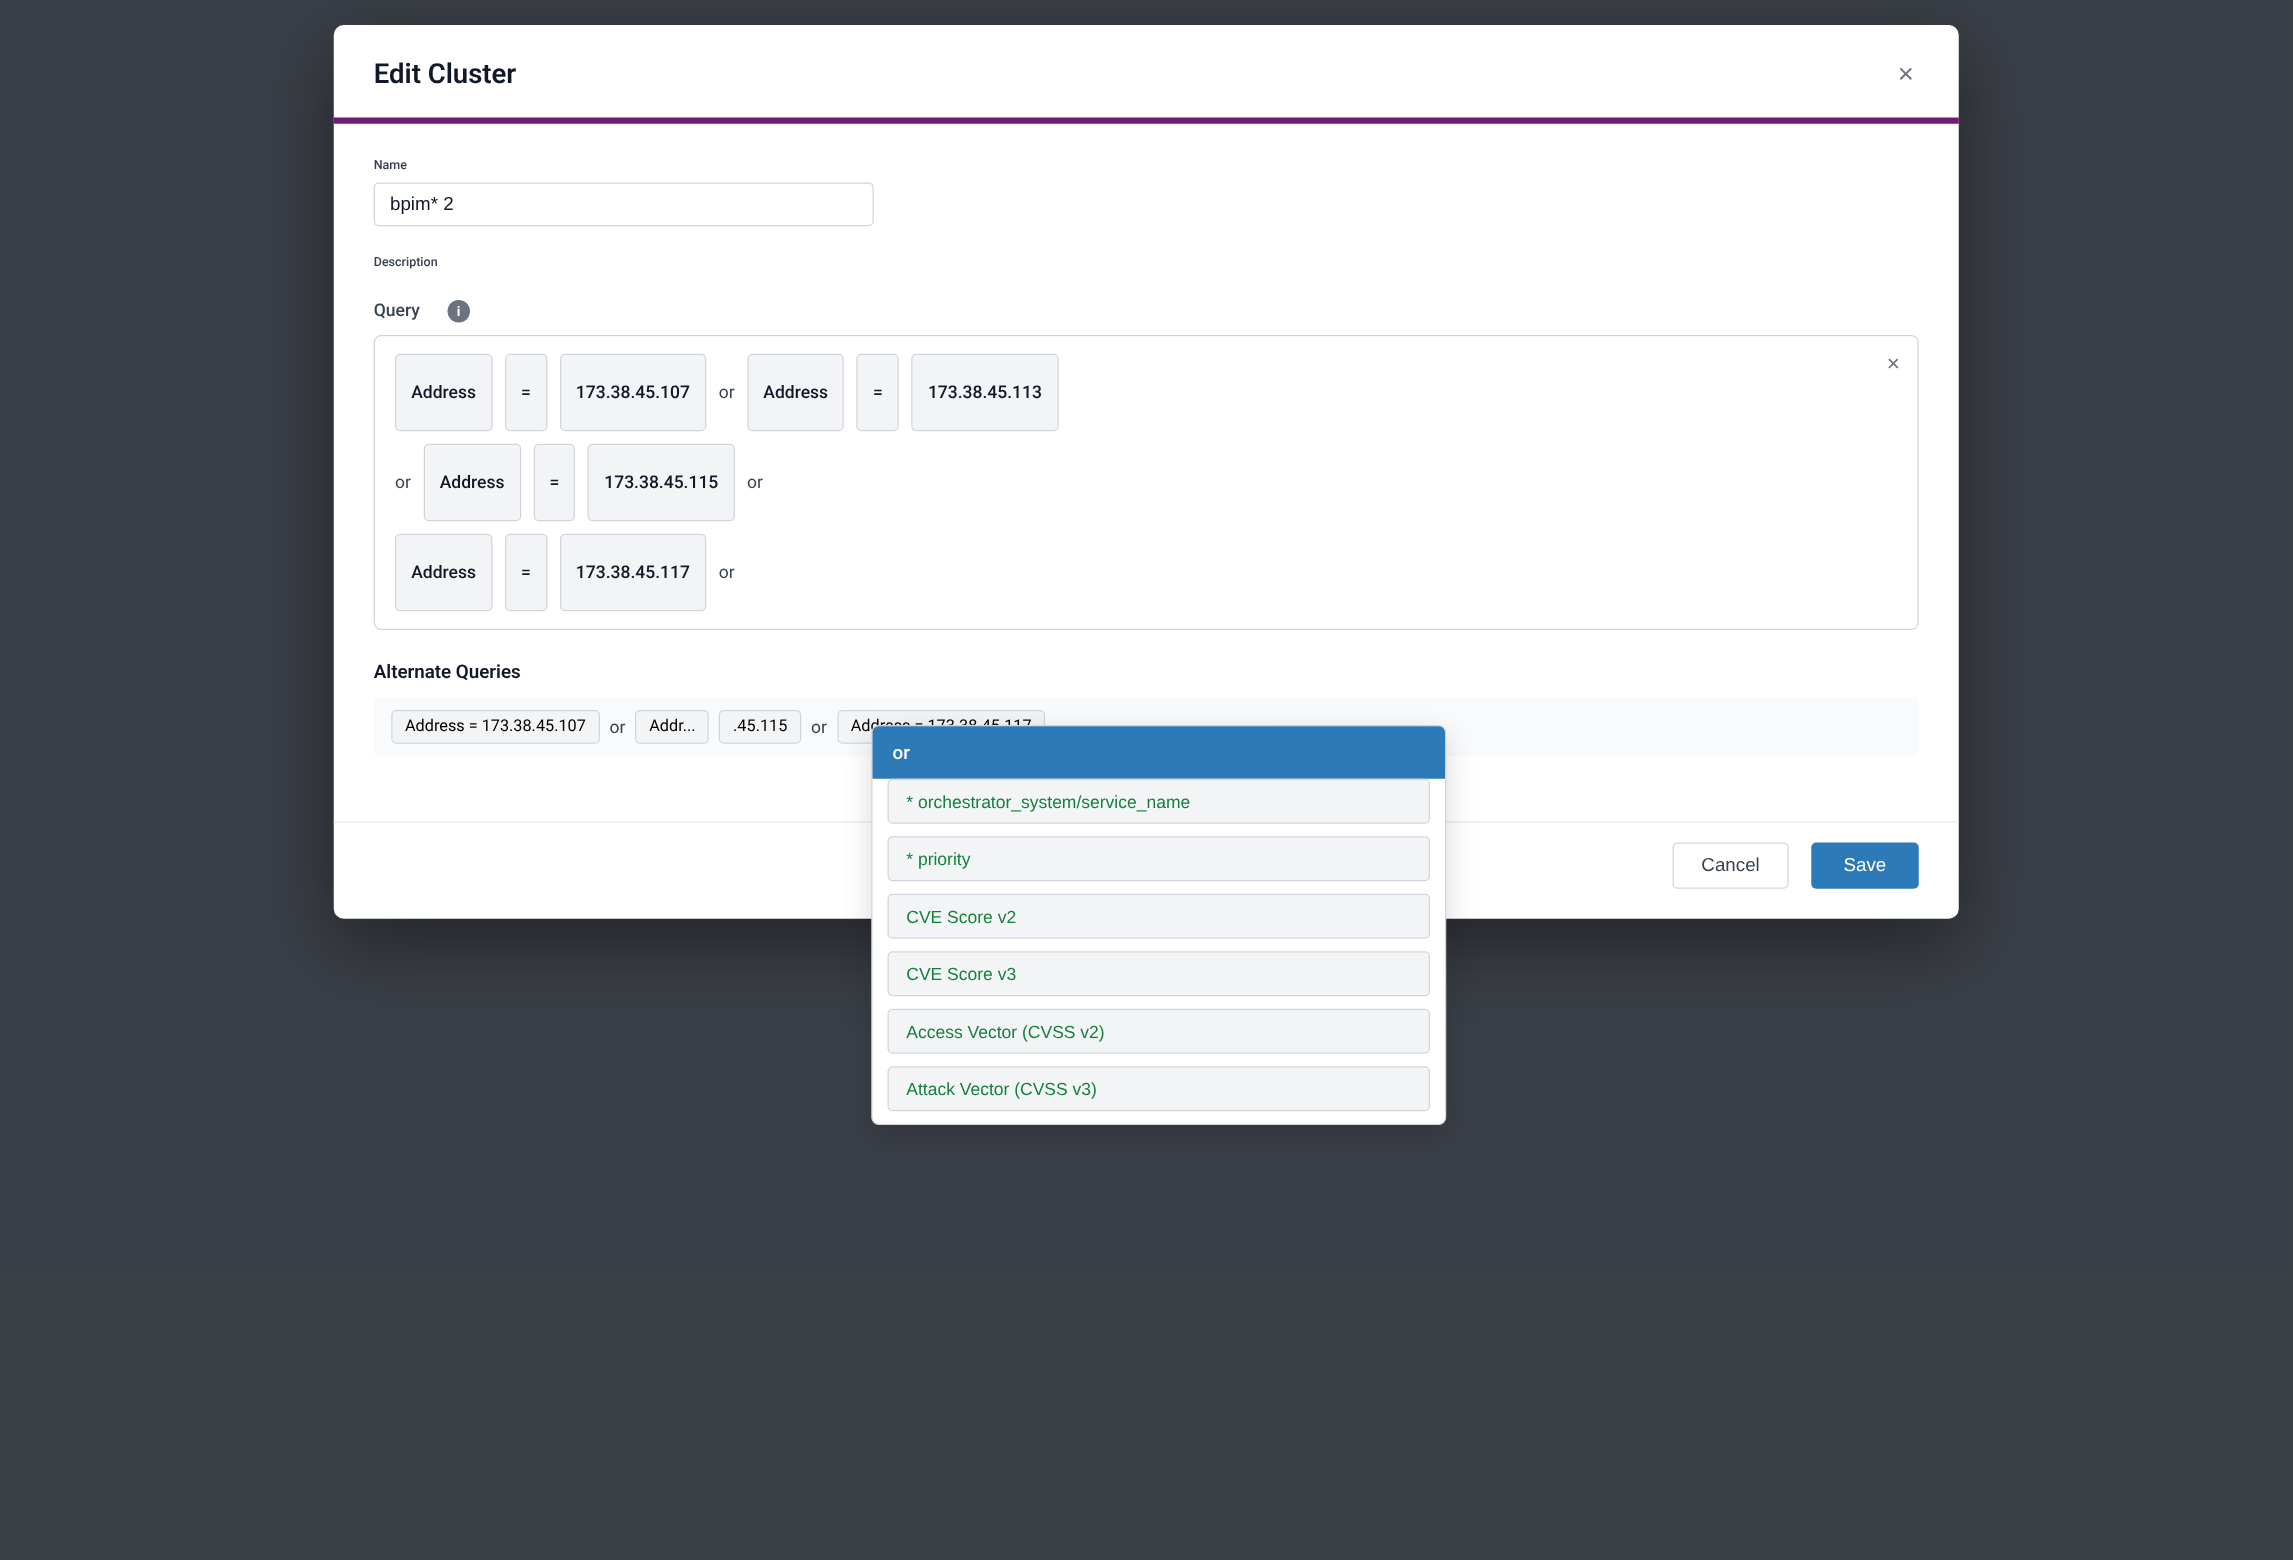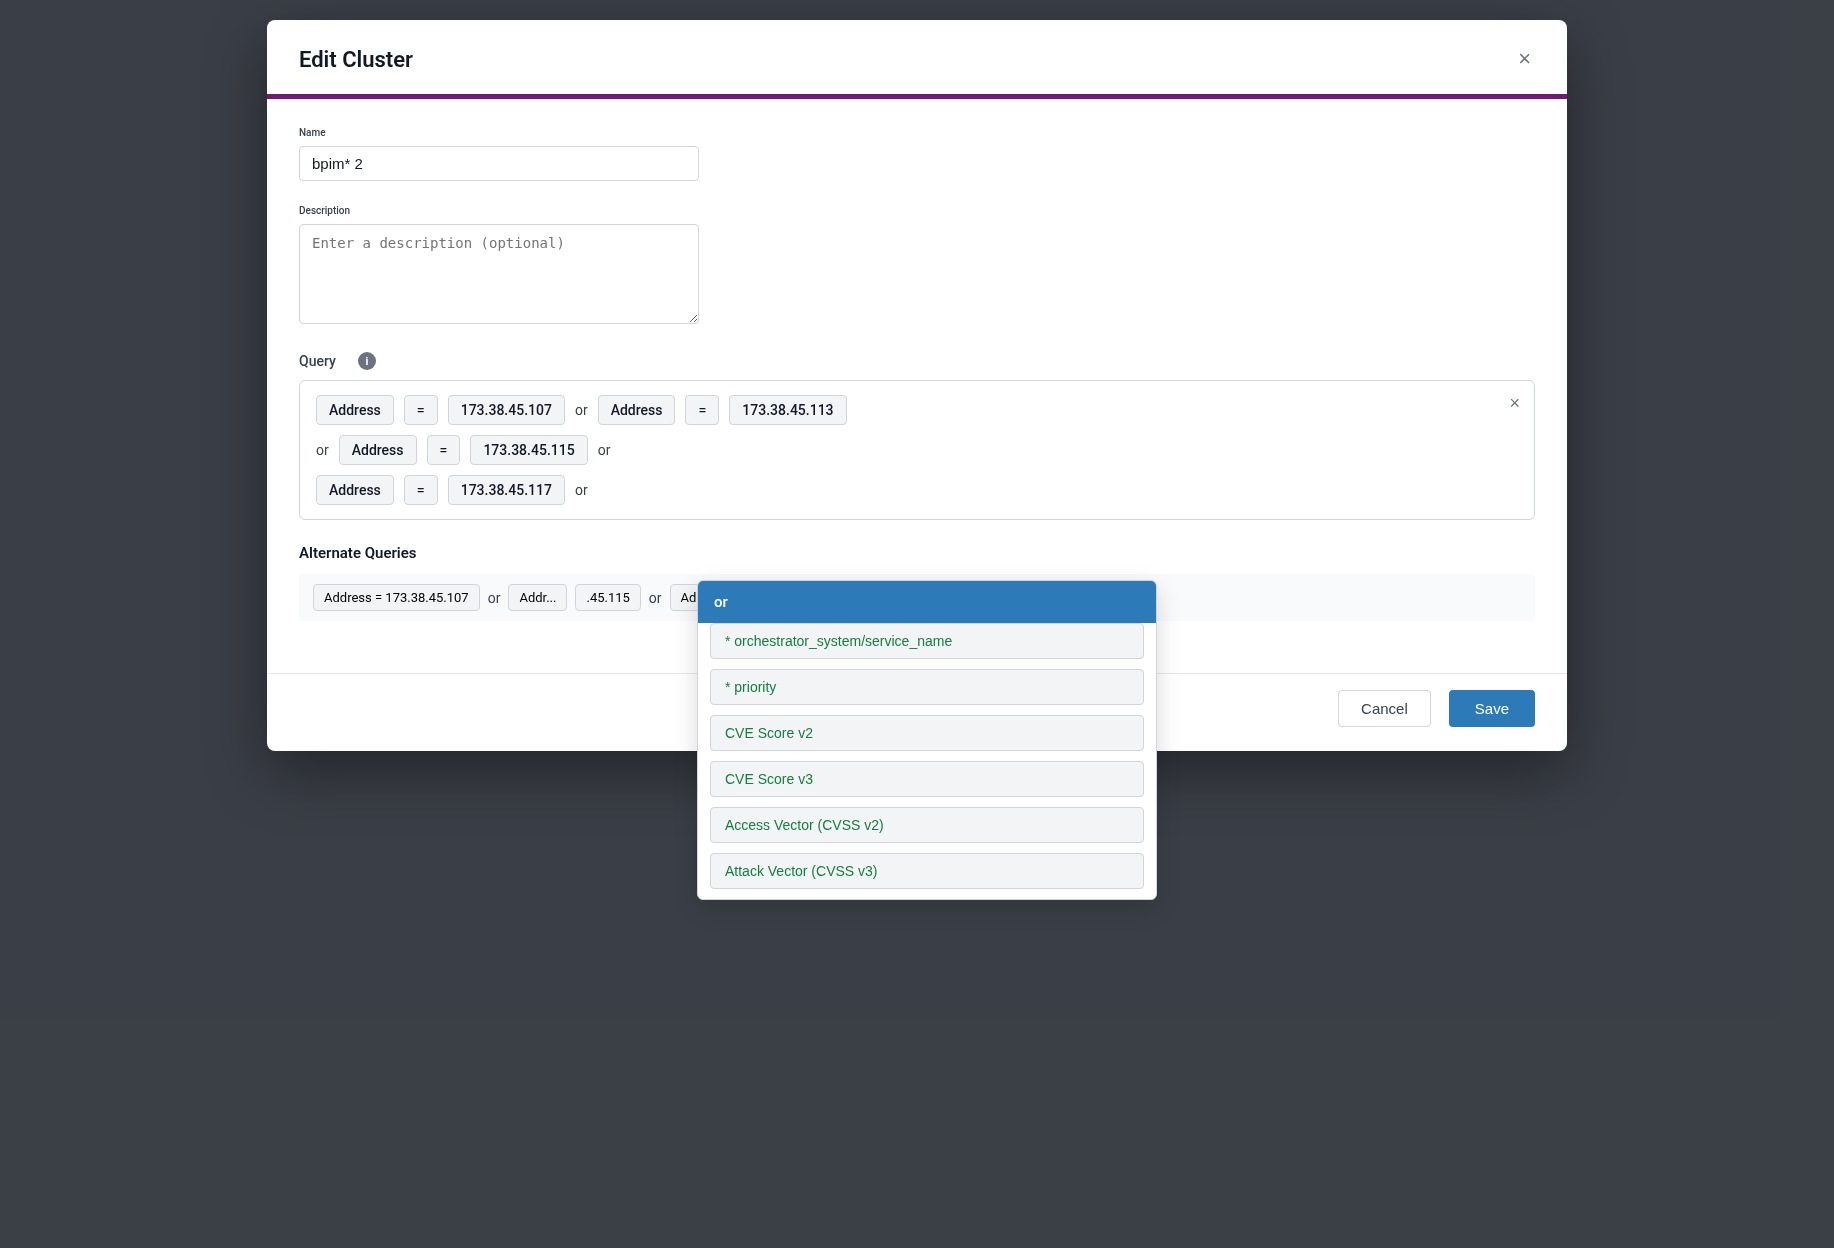--- a/index.html
+++ b/index.html
@@ -120,21 +120,21 @@
       flex-wrap: wrap;
       margin-bottom: 10px;
     }
     .query-row:last-child {
       margin-bottom: 0;
     }
     .query-pill {
       background: #f3f4f6;
       border: 1px solid #d1d5db;
       border-radius: 4px;
-      padding: 6px 12px;
+      padding: 22px 12px;
       font-size: 14px;
       color: #111827;
       font-weight: 500;
     }
     .query-op {
       font-size: 14px;
       color: #374151;
     }
     .query-close {
       position: absolute;
@@ -246,21 +246,20 @@
 
     <div class="modal-body">
 
       <div class="field-group">
         <div class="field-label">Name</div>
         <input class="text-input" type="text" value="bpim* 2" style="">
       </div>
 
       <div class="field-group">
         <div class="field-label">Description</div>
-        <textarea class="textarea-input" placeholder="Enter a description (optional)" style=""></textarea>
       </div>
 
       <div class="field-group">
         <div class="query-label">
           <span>Query</span>
           <span class="info-icon">i</span>
         </div>
         <div class="query-box">
           <button class="query-close">×</button>
 

